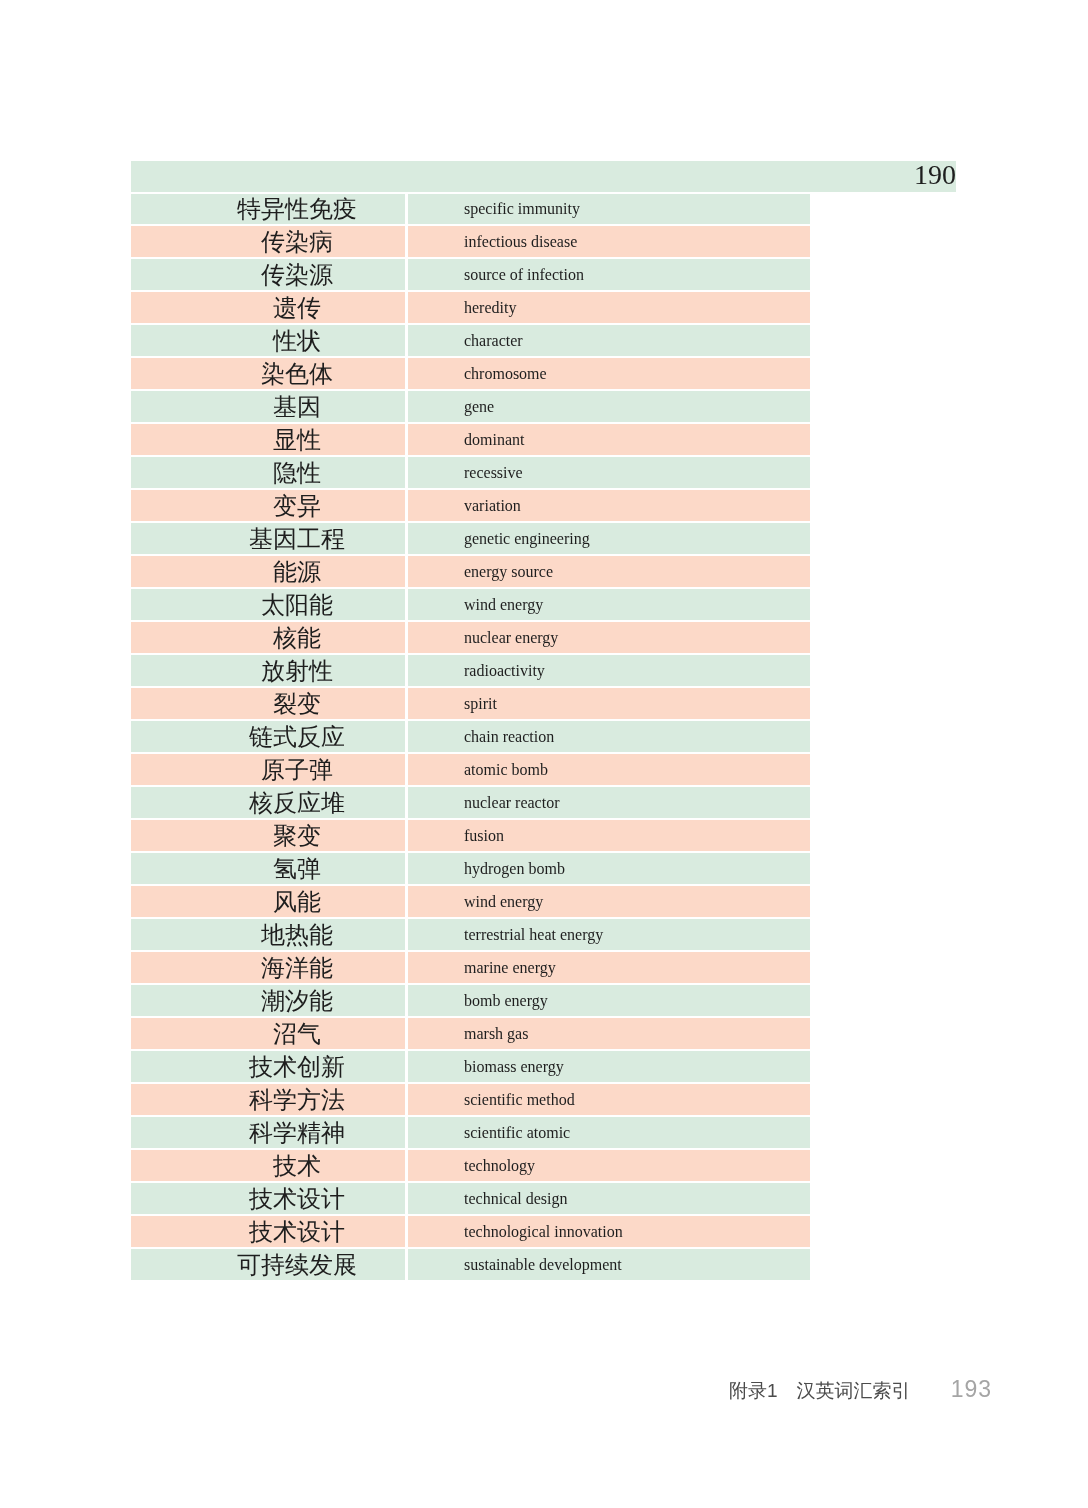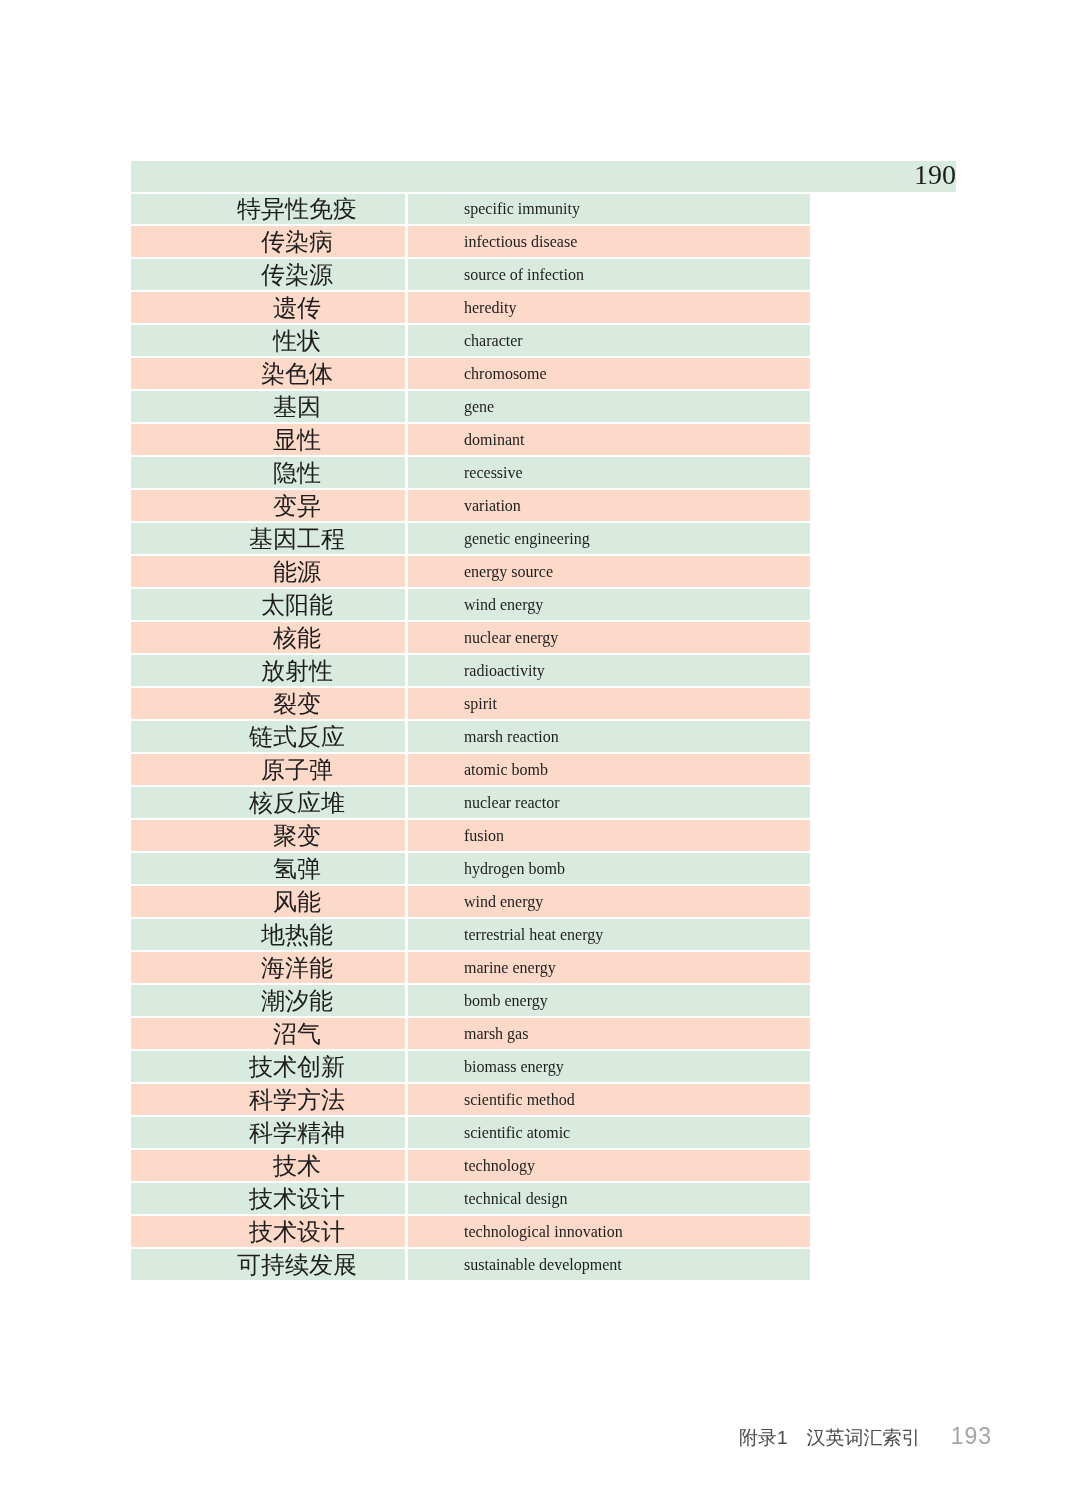--- a/index.html
+++ b/index.html
@@ -69,32 +69,31 @@
     font-size: 28px;
   }
   tr.row-green td { background: var(--row-green, #d9ebdf); }
   tr.row-pink  td { background: var(--row-pink,  #fcd9c8); }
   .footer {
     position: absolute;
     top: 1376px;
     right: 96px;
     display: flex;
     align-items: baseline;
-    gap: 30px;
+    gap: 40px;
     font-family: "Liberation Sans", sans-serif;
   }
   .footer-label {
     font-size: 19px;
     color: #4b4b4b;
   }
   .footer-page {
     font-size: 23px;
     color: #a5a5a5;
     letter-spacing: 1px;
-    margin-top: 47px;
   }
 </style>
 </head>
 <body>
 
 <div class="page">
 
   <table class="index-table">
     <colgroup>
       <col class="col-zh">
@@ -184,21 +183,21 @@
     <td class="cell en">radioactivity</td>
     <td class="cell page">153</td>
   </tr>
         <tr class="data-row row-pink">
     <td class="cell zh">裂变</td>
     <td class="cell en">spirit</td>
     <td class="cell page">154</td>
   </tr>
         <tr class="data-row row-green">
     <td class="cell zh">链式反应</td>
-    <td class="cell en">marsh reaction</td>
+    <td class="cell en">chain reaction</td>
     <td class="cell page">154</td>
   </tr>
         <tr class="data-row row-pink">
     <td class="cell zh">原子弹</td>
     <td class="cell en">atomic bomb</td>
     <td class="cell page">154</td>
   </tr>
         <tr class="data-row row-green">
     <td class="cell zh">核反应堆</td>
     <td class="cell en">nuclear reactor</td>

